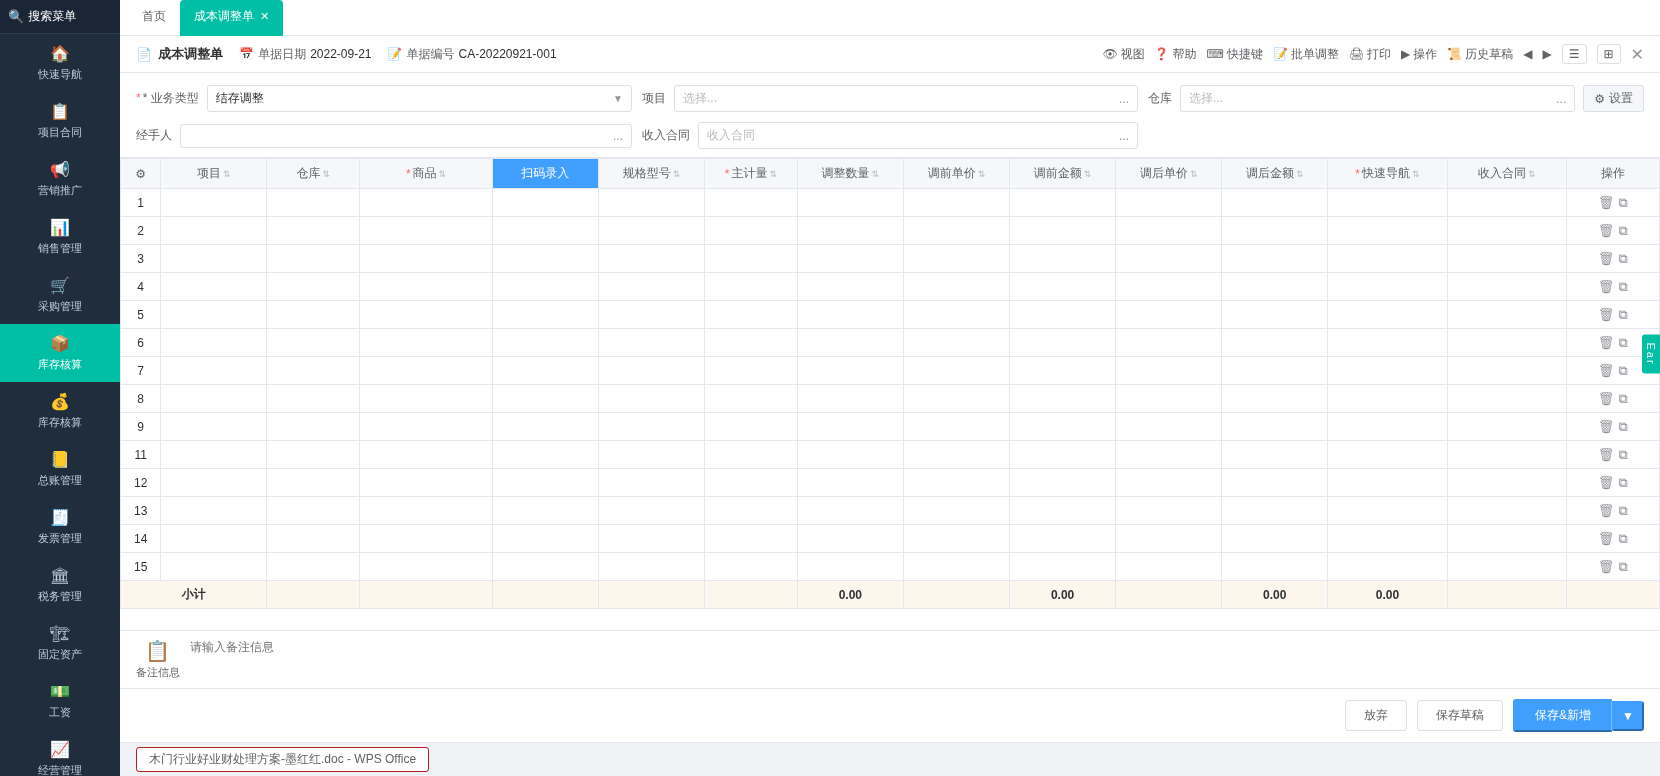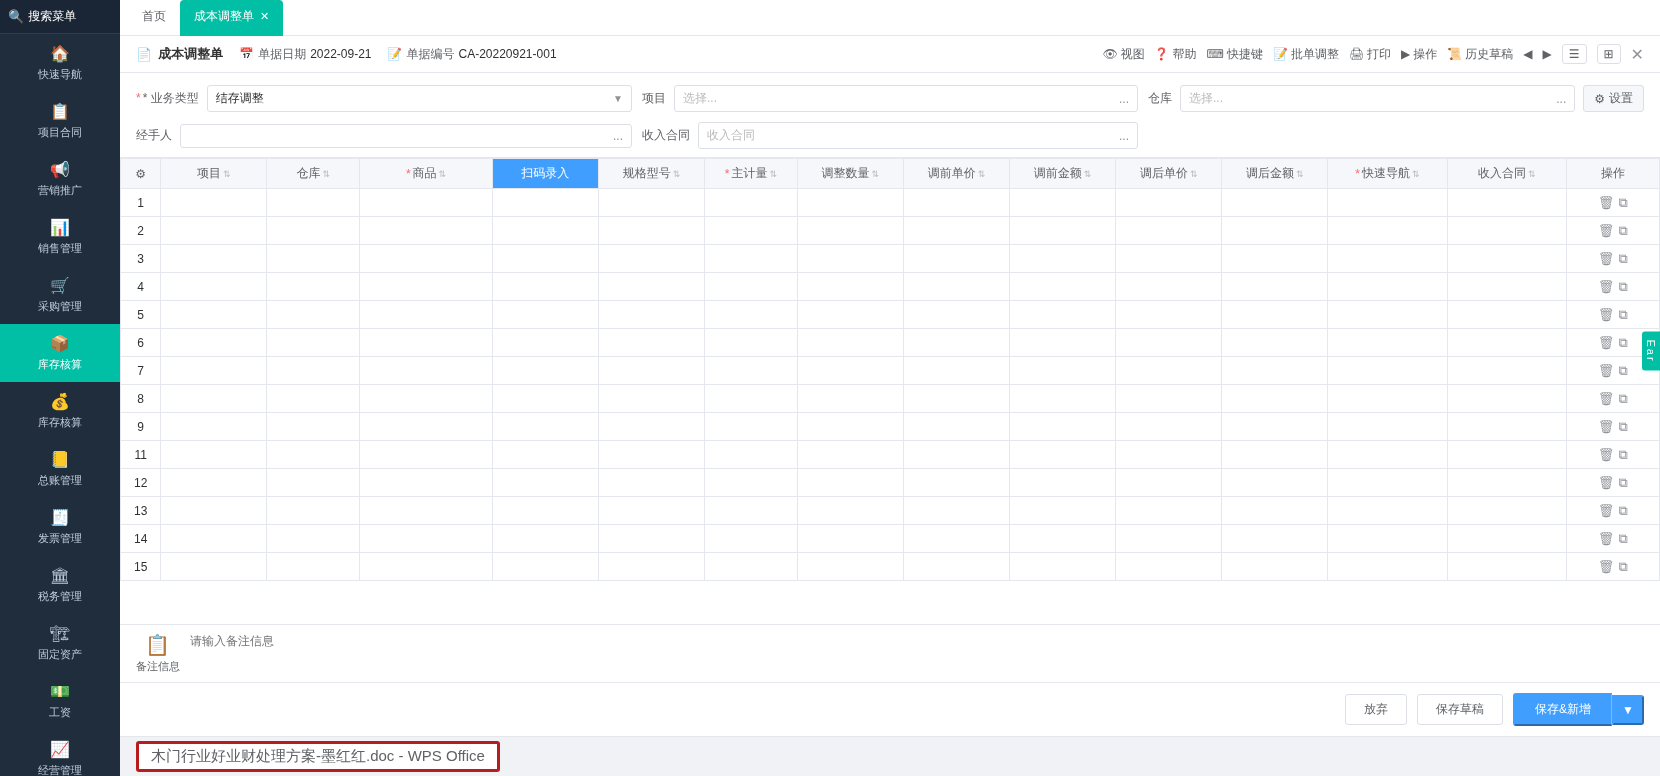--- a/index.html
+++ b/index.html
@@ -86,21 +86,21 @@
     .btn-default { background: #fff; border-color: #dcdfe6; color: #606266; }
     .btn-success-split { display: flex; align-items: center; }
     .btn-save-new { background: #409eff; border-color: #409eff; color: #fff; padding: 6px 20px; font-size: 12px; cursor: pointer; border-radius: 3px 0 0 3px; border-right: 1px solid rgba(255,255,255,0.3); }
     .btn-save-new-arrow { background: #409eff; border-color: #409eff; color: #fff; padding: 6px 8px; font-size: 12px; cursor: pointer; border-radius: 0 3px 3px 0; }
 
     
     .right-tab { position: absolute; right: 0; top: 50%; transform: translateY(-50%); background: #00bfa5; color: #fff; writing-mode: vertical-rl; padding: 8px 4px; font-size: 11px; cursor: pointer; border-radius: 3px 0 0 3px; }
 
     
     .taskbar { background: #f0f2f5; border-top: 1px solid #e4e7ed; padding: 4px 16px; display: flex; align-items: center; gap: 12px; }
-    .taskbar-item { background: #fff; border: 3px solid #b91c1c; border-radius: 3px; padding: 3px 12px; font-size: 15px; color: #606266; cursor: pointer; }
+    .taskbar-item { background: #fff; border: 1px solid #b91c1c; border-radius: 3px; padding: 3px 12px; font-size: 12px; color: #606266; cursor: pointer; }
 
     .header-sort { display: flex; align-items: center; gap: 2px; cursor: pointer; justify-content: center; }
 
     .col-sort-arrows { font-size: 9px; color: #bbb; cursor: pointer; }
 
     
     .th-scan { background: #409eff !important; color: #fff !important; }
   </style>
 </head>
 <body>
@@ -673,20 +673,36 @@
               <td></td>
               <td></td>
               <td></td>
               <td>
                 <div class="action-icons">
                   <span class="action-icon">🗑</span>
                   <span class="action-icon">⧉</span>
                 </div>
               </td>
             </tr>
+            <tr class="subtotal-row">
+              <td class="subtotal-label" colspan="2">小计</td>
+              <td></td>
+              <td></td>
+              <td></td>
+              <td></td>
+              <td></td>
+              <td>0.00</td>
+              <td></td>
+              <td>0.00</td>
+              <td></td>
+              <td>0.00</td>
+              <td>0.00</td>
+              <td></td>
+              <td></td>
+            </tr>
           </tbody>
       </table>
     </div>
 
     <div class="notes-area">
       <div class="notes-icon">
         <span style="font-size:20px;">📋</span>
         <span>备注信息</span>
       </div>
       <textarea class="notes-input" rows="2" placeholder="请输入备注信息" style=""></textarea>

